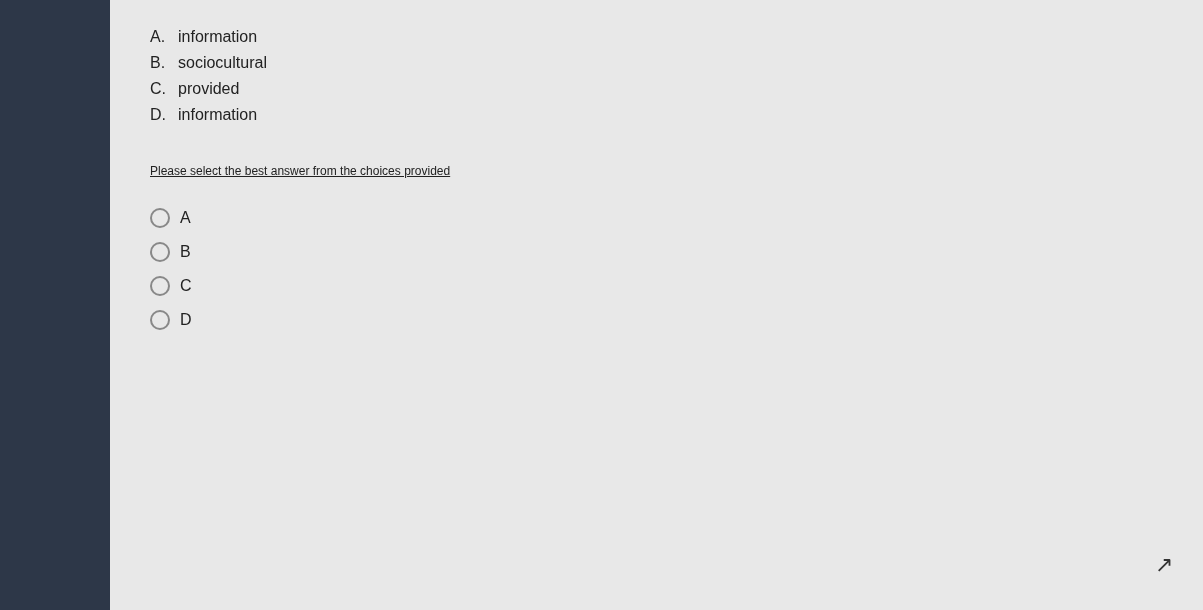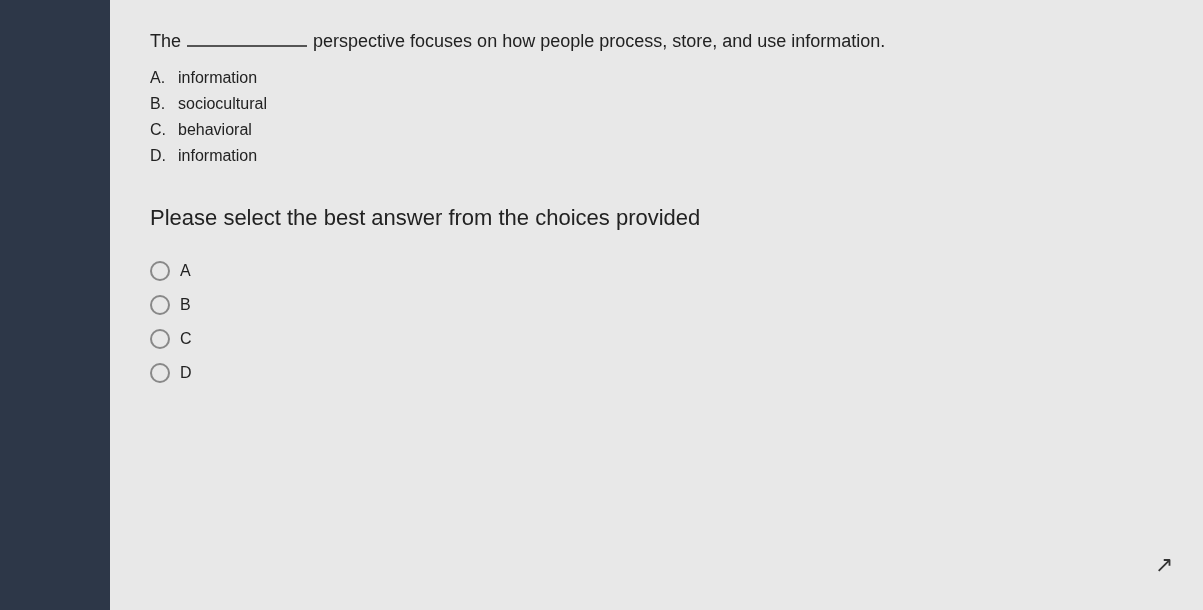--- a/index.html
+++ b/index.html
@@ -56,23 +56,24 @@
       gap: 8px;
     }
 
     .choice-letter {
       font-size: 16px;
       color: #222;
       min-width: 20px;
     }
 
     .prompt-text {
-      font-size: 22px;
+      font-size: 12px;
       color: #222;
       margin-bottom: 30px;
+      text-decoration: underline;
     }
 
     .radio-group {
       display: flex;
       flex-direction: column;
       gap: 14px;
     }
 
     .radio-option {
       display: flex;
@@ -107,36 +108,33 @@
       transform: scaleX(-1);
     }
   </style>
 </head>
 <body>
 
 <div class="sidebar"></div>
 
 <div class="main-content">
 
-  <p class="question-text">
-    <span>The</span><span class="blank"></span><span>perspective focuses on how people process, store, and use information.</span>
-  </p>
 
   <ul class="choices-list">
     <li>
       <span class="choice-letter">A.</span>
       <span>information</span>
     </li>
     <li>
       <span class="choice-letter">B.</span>
       <span>sociocultural</span>
     </li>
     <li>
       <span class="choice-letter">C.</span>
-      <span>behavioral</span>
+      <span>provided</span>
     </li>
     <li>
       <span class="choice-letter">D.</span>
       <span>information</span>
     </li>
   </ul>
 
   <p class="prompt-text">Please select the best answer from the choices provided</p>
 
   <div class="radio-group">

